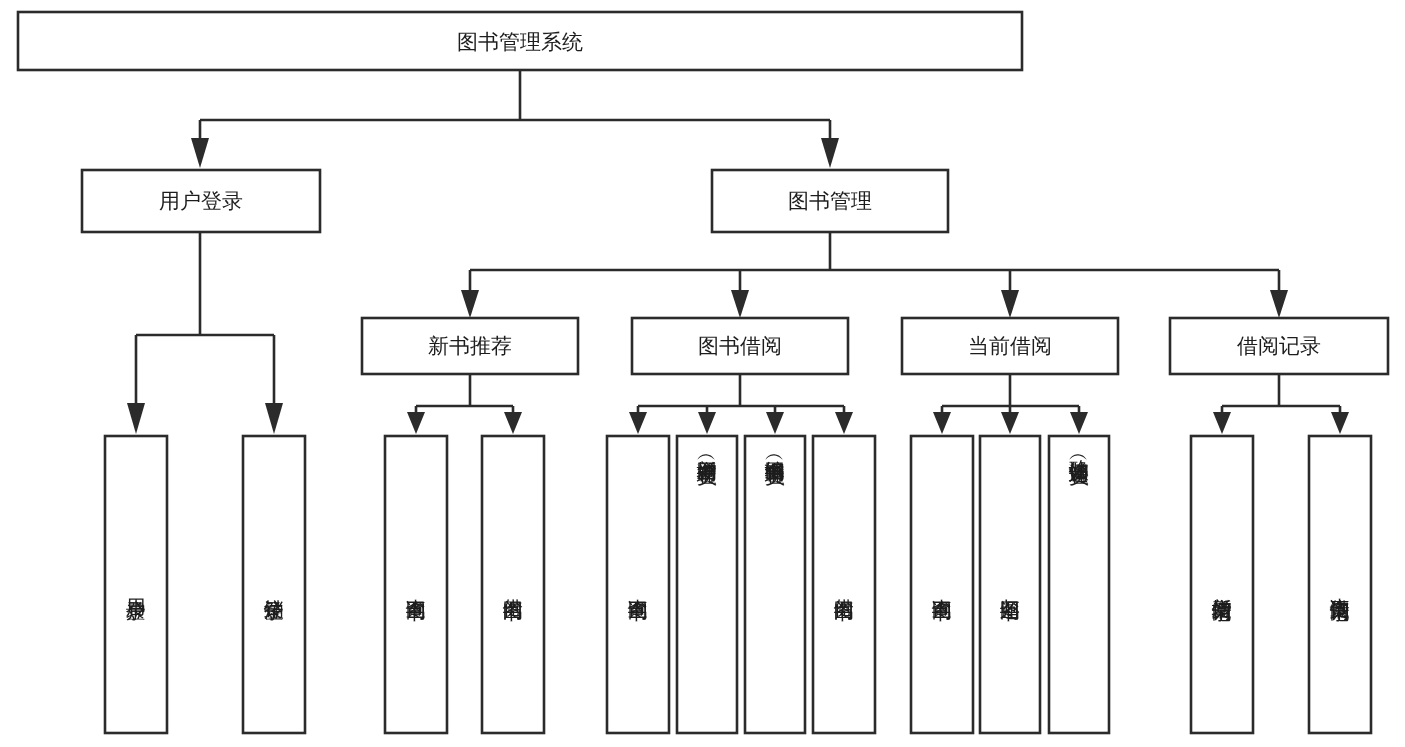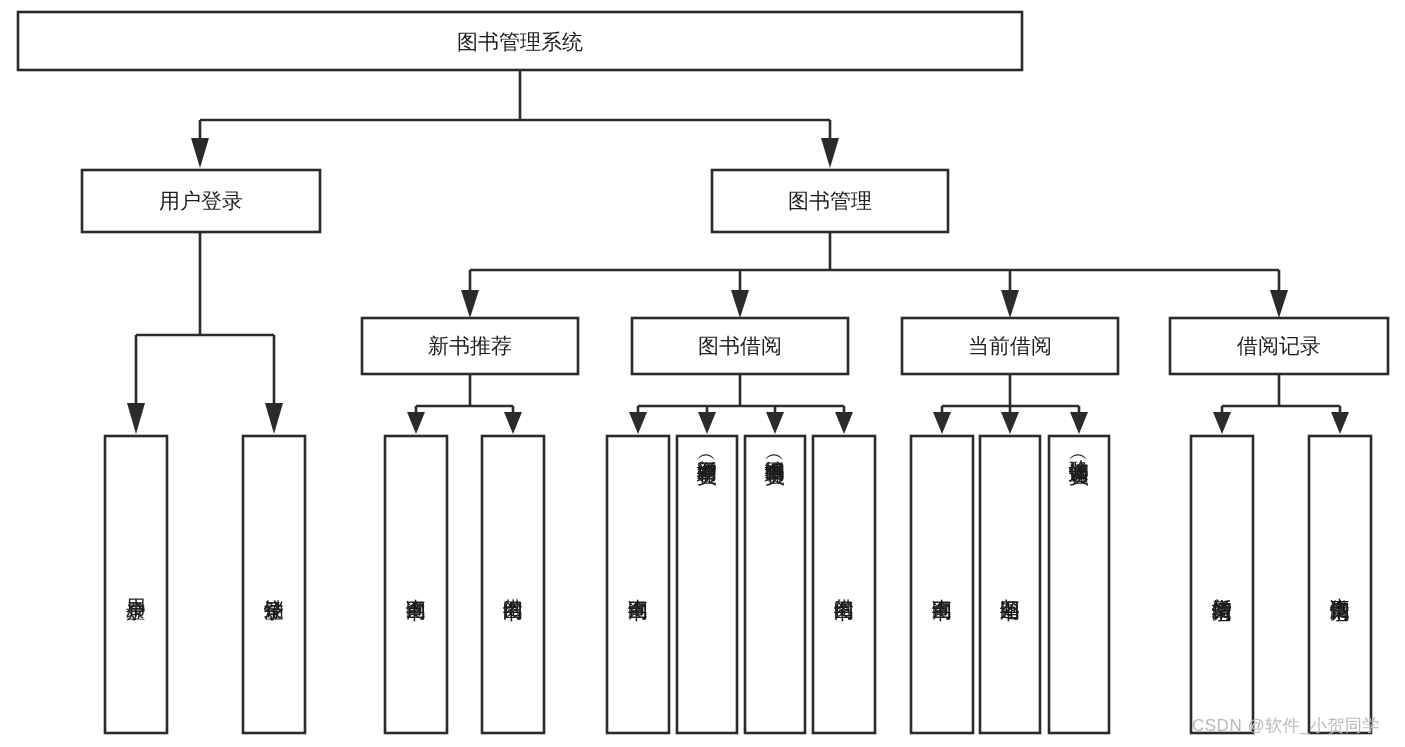--- a/index.html
+++ b/index.html
@@ -203,15 +203,14 @@
   <div class="node-label-v" style="left:911px; top:436px; width:62px; height:297px;">查询图书</div>
 
   <div class="node-label-v" style="left:980px; top:436px; width:60px; height:297px;">归还图书</div>
 
   <div class="node-label-v" style="left:1049px; top:436px; width:60px; height:297px; justify-content:flex-start; padding-top:8px; box-sizing:border-box;">确认归还（管理员）</div>
 
   <div class="node-label-v" style="left:1191px; top:436px; width:62px; height:297px;">新增借阅记录</div>
 
   <div class="node-label-v" style="left:1309px; top:436px; width:62px; height:297px;">查询借阅记录</div>
 
-  <div class="watermark" style="left:1192px; top:714px;">CSDN @软件_小贺同学</div>
 
 </div>
 
 </body></html>

